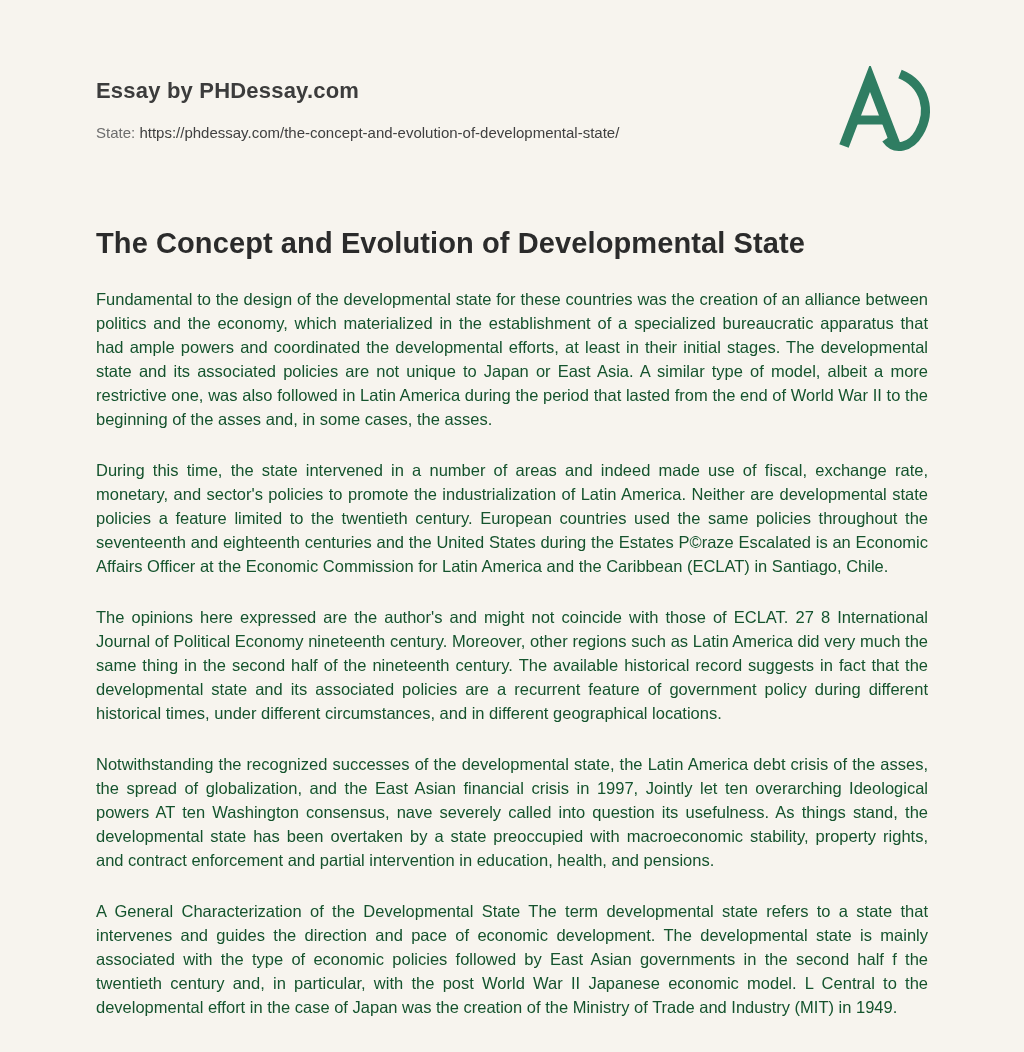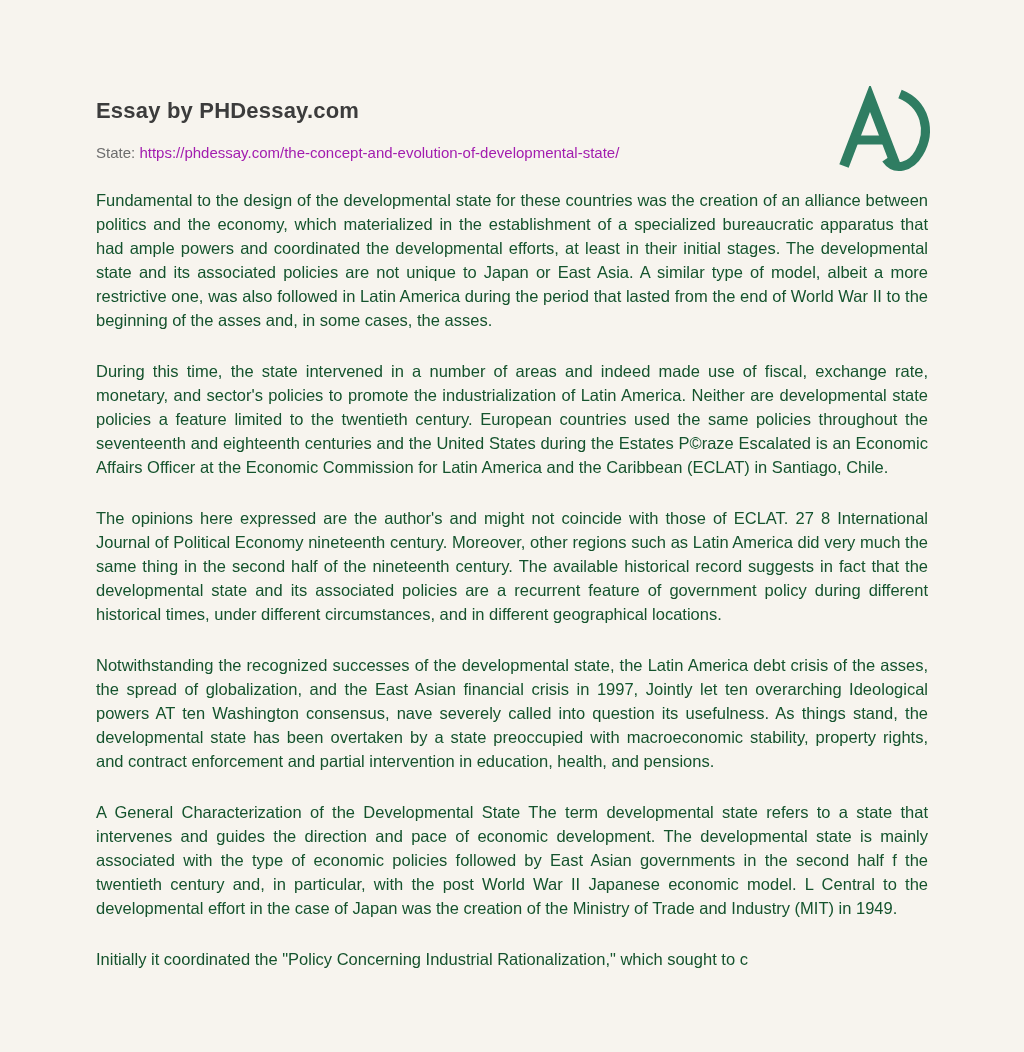--- a/index.html
+++ b/index.html
@@ -10,35 +10,34 @@
   }
   body {
     background: #f7f4ee;
     font-family: "Liberation Sans", sans-serif;
   }
   .page {
     position: relative;
     width: 1024px;
     height: 744px;
     padding: 78px 96px 0 96px;
-    margin-top: 20px;
   }
   .header-title {
     font-size: 22px;
     font-weight: 700;
     color: #3c3c3c;
     letter-spacing: 0.2px;
   }
   .source-line {
     margin-top: 20px;
     font-size: 15px;
     color: #6d6d6d;
   }
   .source-link {
-    color: #a21caf;
+    color: #404040;
     text-decoration: none;
     cursor: pointer;
   }
   .logo {
     position: absolute;
     top: 66px;
     right: 88px;
     width: 110px;
     height: 95px;
   }
@@ -71,20 +70,21 @@
     <span>State:</span>
     <a class="source-link">https://phdessay.com/the-concept-and-evolution-of-developmental-state/</a>
   </div>
 
   <svg class="logo" viewBox="0 0 110 95" fill="none" xmlns="http://www.w3.org/2000/svg">
     <path d="M18 80 L44 12 L70 80" stroke="#2f7d62" stroke-width="10" stroke-linecap="butt" fill="none"></path>
     <path d="M28 54 L61 54" stroke="#2f7d62" stroke-width="9" fill="none"></path>
     <path d="M74 8 C 99 18, 106 45, 93 67 C 85 81, 69 86, 60 73" stroke="#2f7d62" stroke-width="9" stroke-linecap="butt" fill="none"></path>
   </svg>
 
+  <h1 class="page-title">The Concept and Evolution of Developmental State</h1>
 
   <div class="content">
       <p>Fundamental to the design of the developmental state for these countries was the creation of an alliance between politics and the economy, which materialized in the establishment of a specialized bureaucratic apparatus that had ample powers and coordinated the developmental efforts, at least in their initial stages. The developmental state and its associated policies are not unique to Japan or East Asia. A similar type of model, albeit a more restrictive one, was also followed in Latin America during the period that lasted from the end of World War II to the beginning of the asses and, in some cases, the asses.</p>
       <p>During this time, the state intervened in a number of areas and indeed made use of fiscal, exchange rate, monetary, and sector's policies to promote the industrialization of Latin America. Neither are developmental state policies a feature limited to the twentieth century. European countries used the same policies throughout the seventeenth and eighteenth centuries and the United States during the Estates P©raze Escalated is an Economic Affairs Officer at the Economic Commission for Latin America and the Caribbean (ECLAT) in Santiago, Chile.</p>
       <p>The opinions here expressed are the author's and might not coincide with those of ECLAT. 27 8 International Journal of Political Economy nineteenth century. Moreover, other regions such as Latin America did very much the same thing in the second half of the nineteenth century. The available historical record suggests in fact that the developmental state and its associated policies are a recurrent feature of government policy during different historical times, under different circumstances, and in different geographical locations.</p>
       <p>Notwithstanding the recognized successes of the developmental state, the Latin America debt crisis of the asses, the spread of globalization, and the East Asian financial crisis in 1997, Jointly let ten overarching Ideological powers AT ten Washington consensus, nave severely called into question its usefulness. As things stand, the developmental state has been overtaken by a state preoccupied with macroeconomic stability, property rights, and contract enforcement and partial intervention in education, health, and pensions.</p>
       <p>A General Characterization of the Developmental State The term developmental state refers to a state that intervenes and guides the direction and pace of economic development. The developmental state is mainly associated with the type of economic policies followed by East Asian governments in the second half f the twentieth century and, in particular, with the post World War II Japanese economic model. L Central to the developmental effort in the case of Japan was the creation of the Ministry of Trade and Industry (MIT) in 1949.</p>
       <p>Initially it coordinated the "Policy Concerning Industrial Rationalization," which sought to c</p>
     </div>
 

